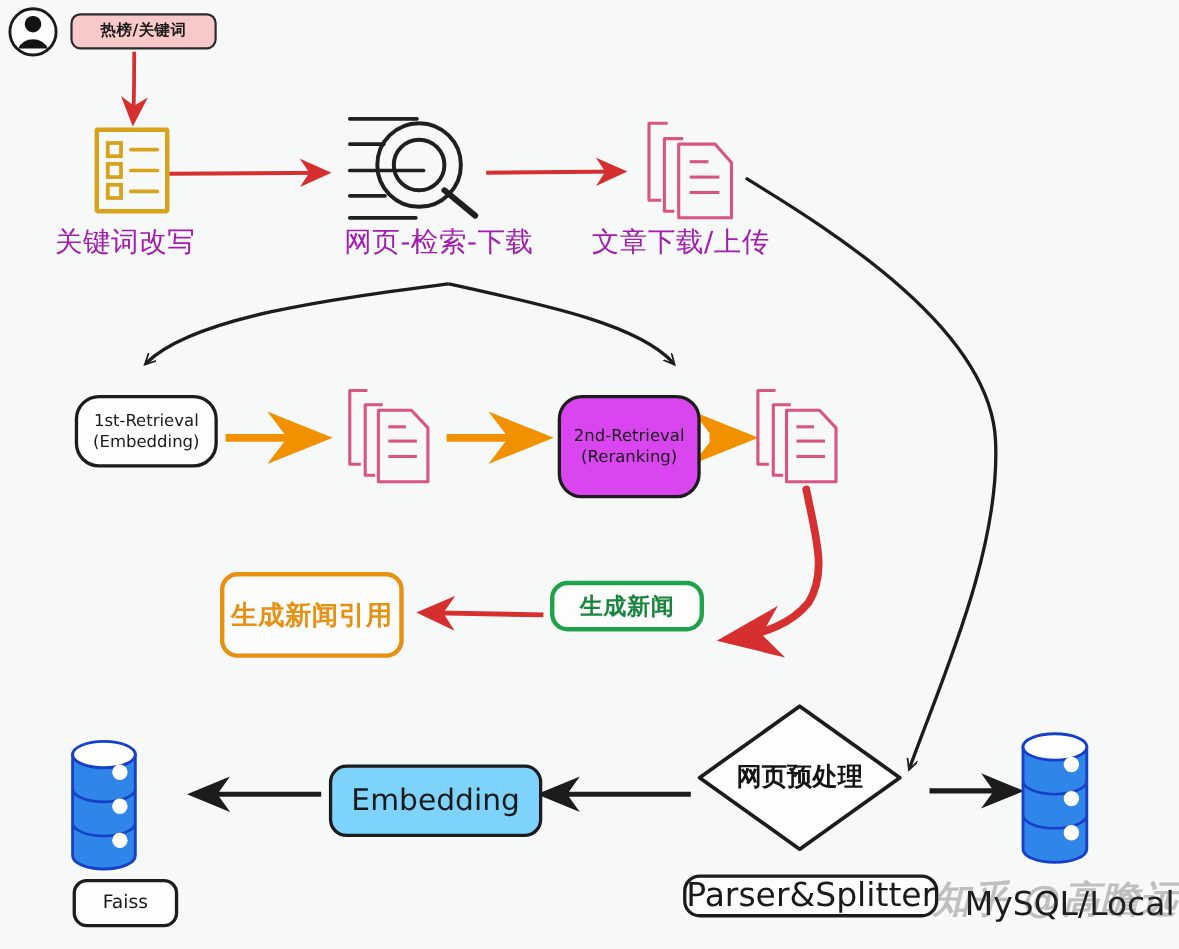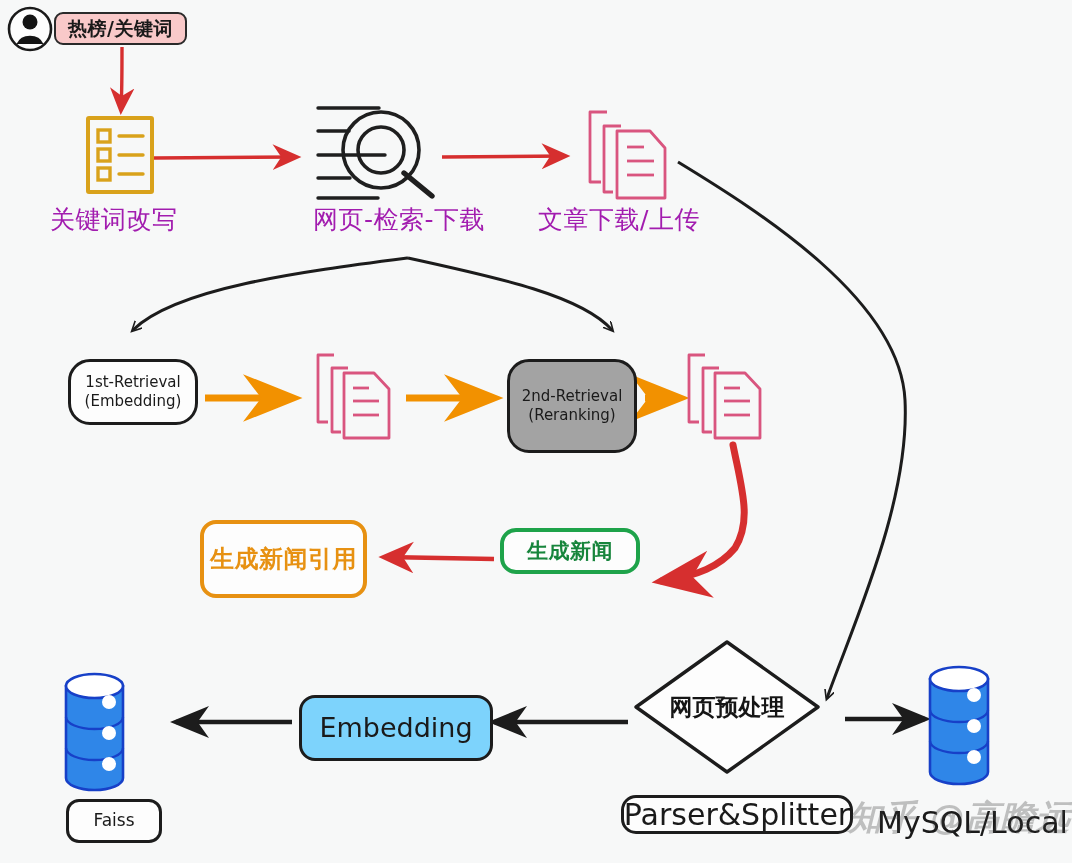--- a/index.html
+++ b/index.html
@@ -36,26 +36,26 @@
     color: #1a1a1a;
     letter-spacing: 0.5px;
   }
   .hand {
     font-family: "DejaVu Sans", sans-serif;
     color: #1a1a1a;
   }
 
   
   #badge-hotlist {
-    left: 54px; top: 12px;
+    left: 64px; top: 12px;
     width: 133px; height: 33px;
     background: #f9c9c9;
     border: 2.5px solid #2a2a2a;
     border-radius: 9px;
-    font-size: 19px;
+    font-size: 14px;
     font-weight: 700;
     color: #1a1a1a;
   }
 
   
   .caption {
     position: absolute;
     font-size: 25px;
     font-weight: 400;
     color: #a21caf;
@@ -72,21 +72,21 @@
     background: #fdfdfd;
     border: 3.2px solid #1c1c1c;
     border-radius: 22px;
     font-size: 15px;
     flex-direction: column;
     align-items: center;
   }
   #node-second-retrieval {
     left: 507px; top: 359px;
     width: 130px; height: 94px;
-    background: #a3a3a3;
+    background: #d946ef;
     border: 3.2px solid #1c1c1c;
     border-radius: 22px;
     font-size: 15px;
     flex-direction: column;
   }
   #node-news-citation {
     left: 200px; top: 520px;
     width: 167px; height: 78px;
     background: #fdfdfd;
     border: 4px solid #e79112;

